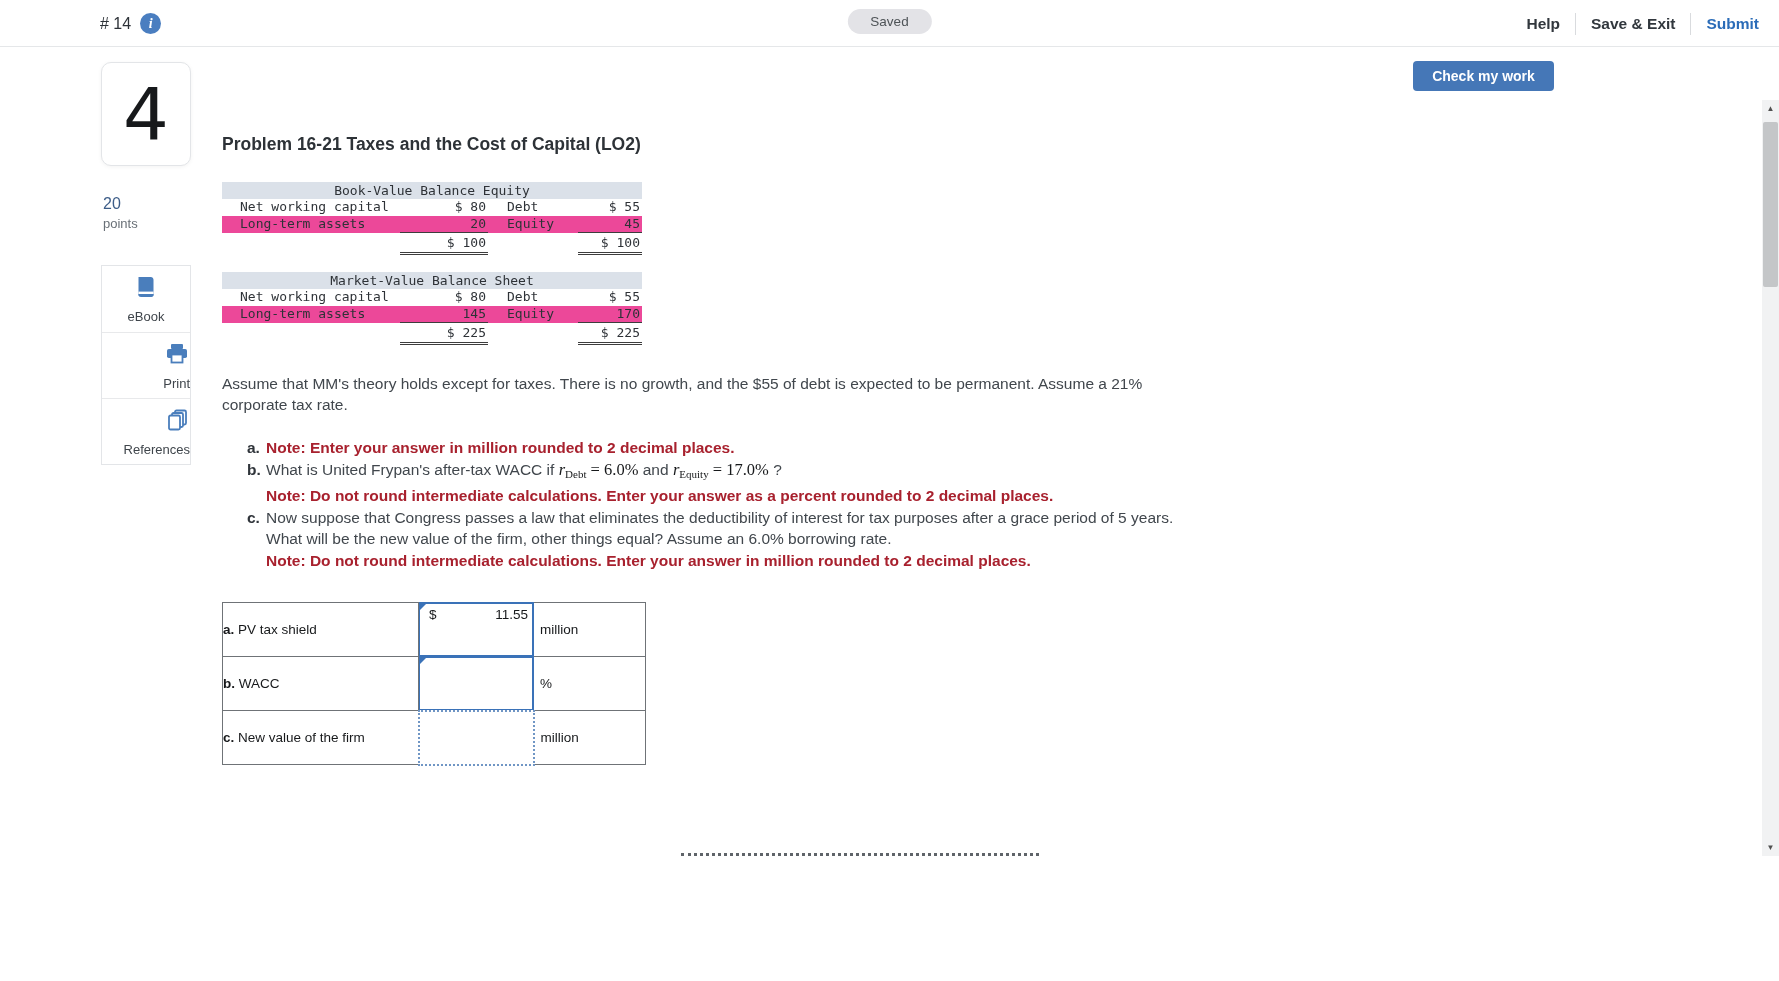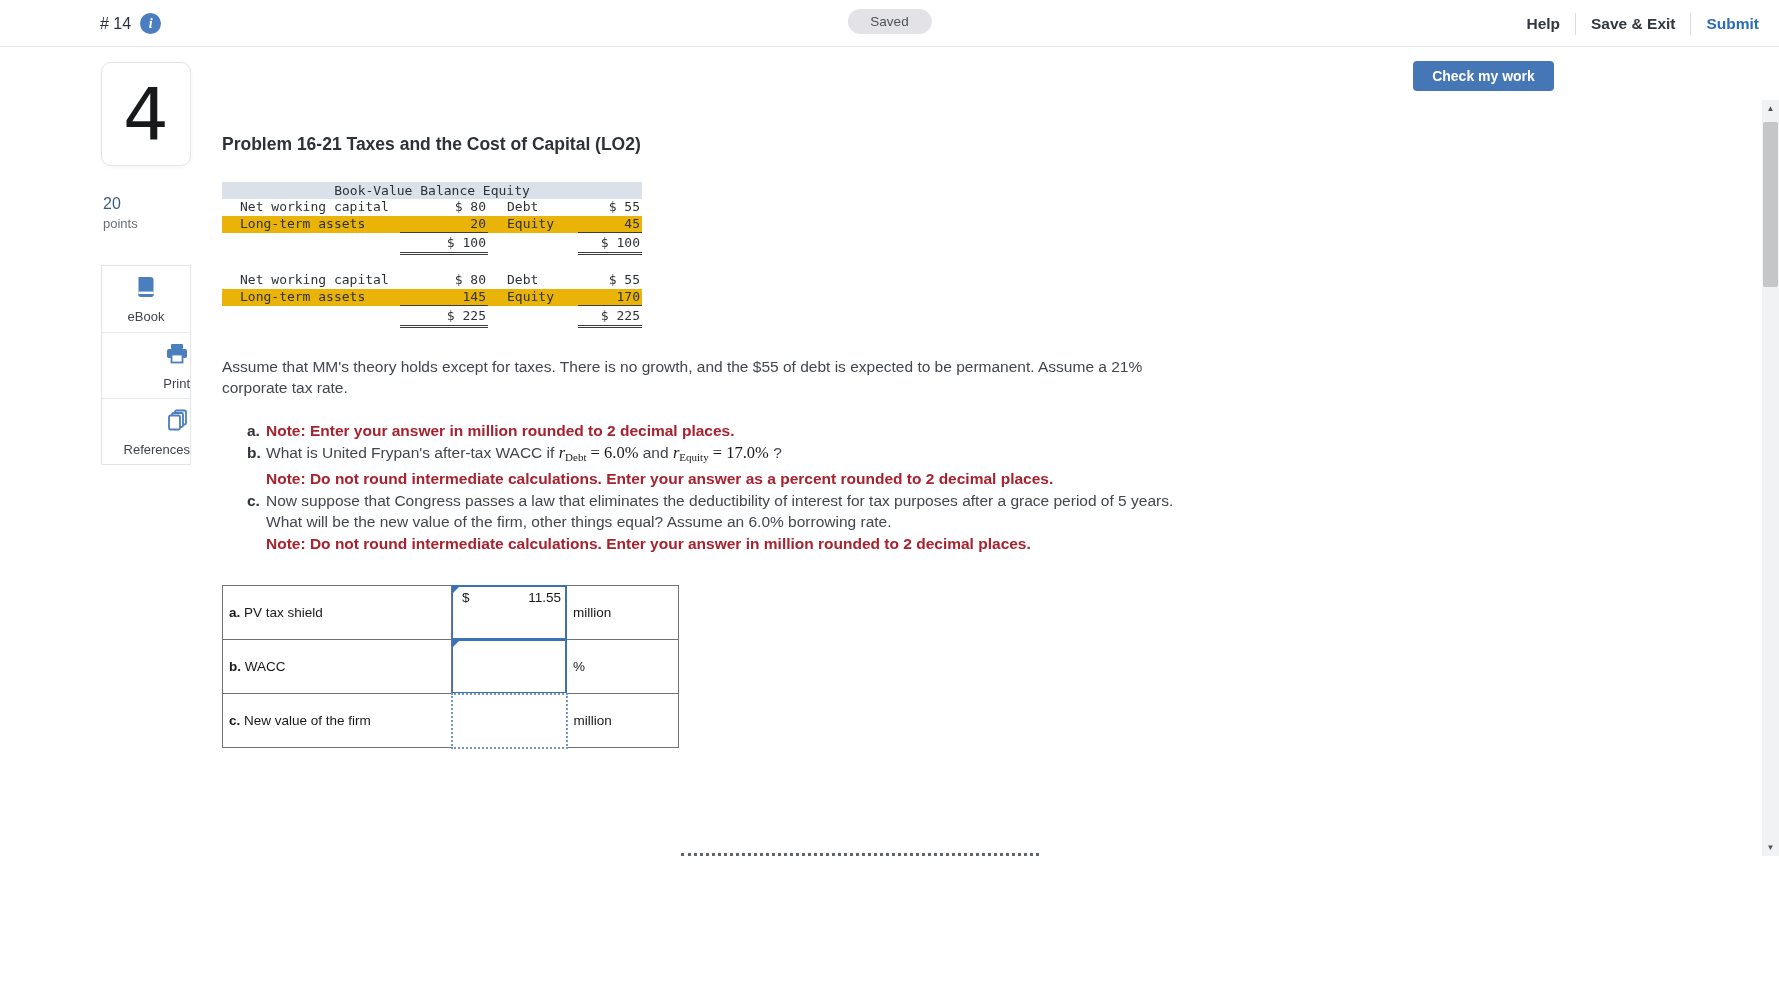--- a/index.html
+++ b/index.html
@@ -31,21 +31,21 @@
   .content { position:absolute; left:222px; top:0; width:1110px; }
   .prob-title { margin-top:134px; font-size:17.5px; font-weight:700; color:#2d3237; }
   .intro { margin-top:39px; font-size:15.5px; color:#41474d; }
 
   
   .bs { width:420px; font-family:"DejaVu Sans Mono",monospace; font-size:13px; color:#2e3237; }
   .bs.first { margin-top:27px; }
   .bs.second { margin-top:15px; }
   .bs-header { height:17px; line-height:17px; background:#dbe1e9; text-align:center; }
   .bs-row { display:grid; grid-template-columns:178px 88px 17px 73px 64px; height:17px; line-height:16px; }
-  .bs-row.even { background:#eab308; }
+  .bs-row.even { background:#ec4899; }
   .bs-row .c1 { padding-left:18px; white-space:nowrap; }
   .bs-row .c2, .bs-row .c5 { text-align:right; padding-right:2px; }
   .bs-row .c4 { padding-left:2px; }
   .ul { border-bottom:1px solid #3d3d3d; }
   .bs-row.total { height:24px; line-height:20px; }
   .bs-row.total .c2, .bs-row.total .c5 { border-bottom:3px double #3d3d3d; height:22px; }
 
   .assumption { margin-top:26px; width:980px; font-size:15.5px; color:#41474d; line-height:21px; }
 
   
@@ -53,21 +53,21 @@
   .q-item { position:relative; padding-left:19px; }
   .q-letter { position:absolute; left:0; top:0; font-weight:700; color:#2f343a; }
   .q-note { font-weight:700; color:#a8212e; }
   .math { font-family:"Liberation Serif",serif; font-size:16.5px; font-style:italic; color:#17191b; }
   .math sub { font-style:normal; font-size:11px; vertical-align:-3px; }
   .math .eq { font-style:normal; }
 
   
   .ans { margin-top:31px; border-collapse:collapse; font-size:13.5px; color:#17191b; }
   .ans td { border:1px solid #6f7377; height:25px; }
-  .ans td.lbl { width:229px; padding:2px 6px; }
+  .ans td.lbl { width:196px; padding:2px 0; }
   .ans td.lbl b { font-weight:700; }
   .ans td.inp { width:115px; position:relative; cursor:text; }
   .ans td.inp.solid { box-shadow:inset 0 0 0 1px #3a72b8; border-color:#3a72b8; }
   .ans td.inp.dotted { border:2px dotted #7096c5; }
   .corner { position:absolute; top:0; left:0; width:0; height:0; border-top:8px solid #3a72b8; border-right:8px solid transparent; }
   .ans .pfx { position:absolute; left:10px; top:4px; }
   .ans .val { position:absolute; right:5px; top:4px;margin-left:36px; }
   .ans td.unit { width:112px; padding:19px 6px; }
 
   
@@ -160,20 +160,21 @@
       <div class="bs-row total">
         <span class="c1"></span>
         <span class="c2">$ 100</span>
         <span class="c3"></span>
         <span class="c4"></span>
         <span class="c5">$ 100</span>
       </div>
     </div>
 
     <div class="bs second">
+      <div class="bs-header">Market-Value Balance Sheet</div>
       <div class="bs-row odd">
         <span class="c1">Net working capital</span>
         <span class="c2">$ 80</span>
         <span class="c3"></span>
         <span class="c4">Debt</span>
         <span class="c5">$ 55</span>
       </div>
       <div class="bs-row even">
         <span class="c1">Long-term assets</span>
         <span class="c2 ul">145</span>

